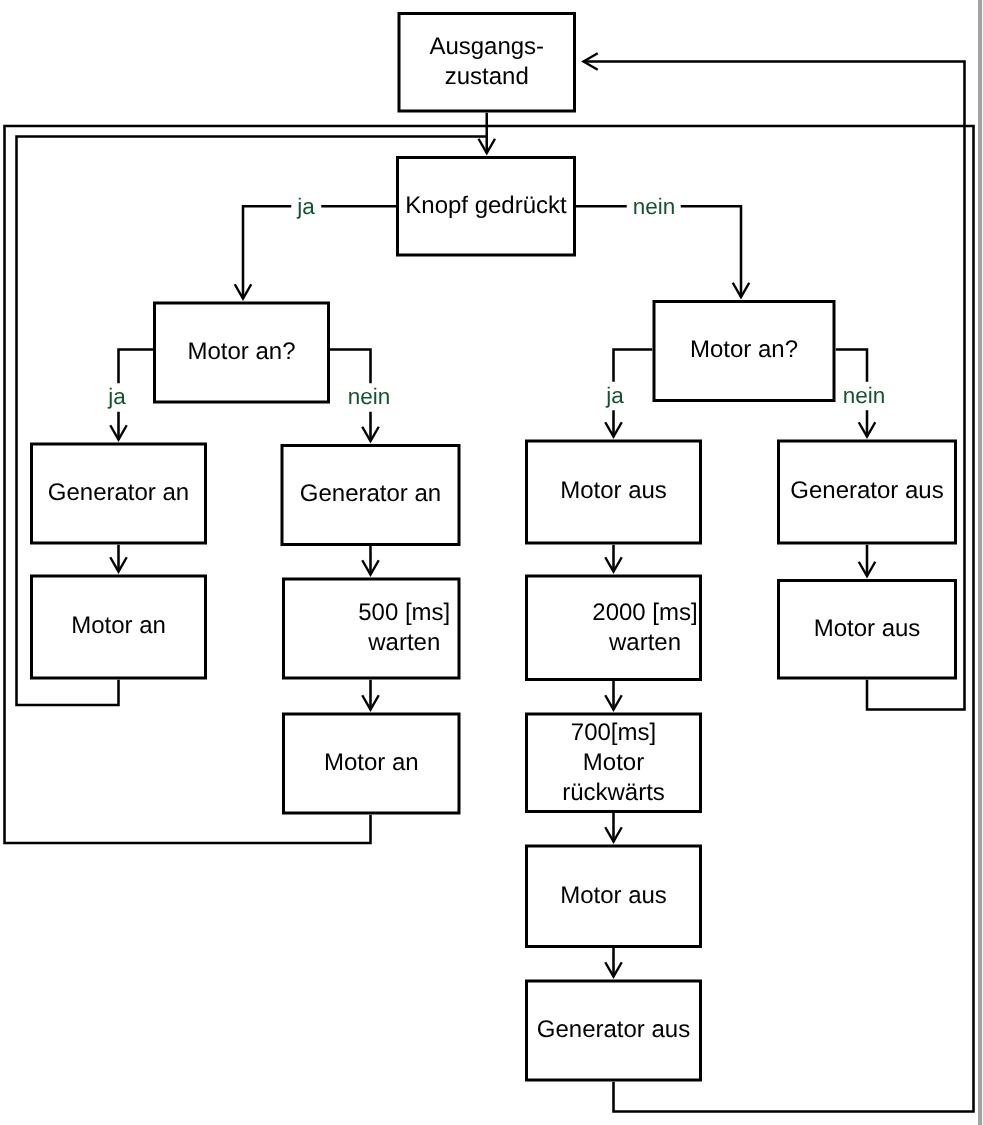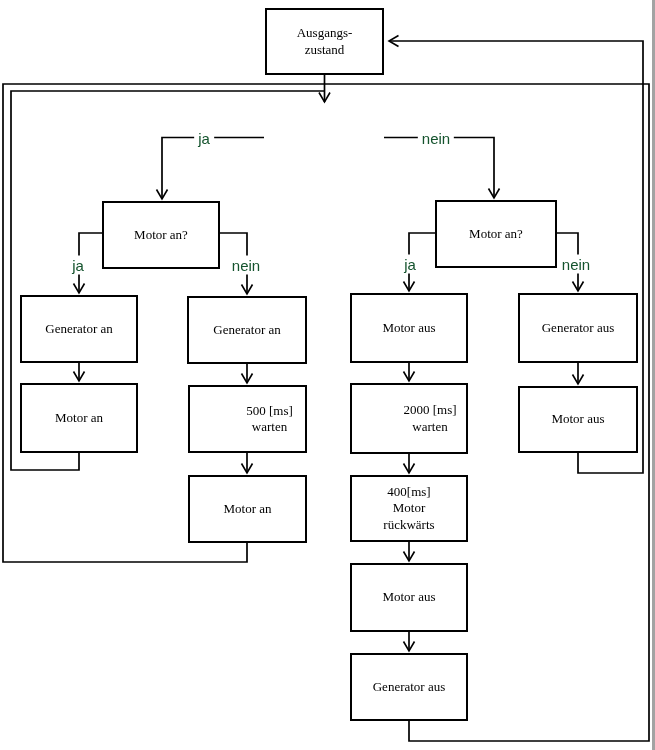--- a/index.html
+++ b/index.html
@@ -5,21 +5,21 @@
   html,body{margin:0;padding:0;background:#ffffff;}
   #canvas{
     position:relative;width:655px;height:750px;background:#ffffff;
     font-family:"Liberation Sans",sans-serif;overflow:hidden;
   }
   #wires{position:absolute;left:0;top:0;z-index:1;}
   .node{
     position:absolute;z-index:2;box-sizing:border-box;
     border:2px solid #000;background:#fff;color:#000;
     display:flex;align-items:center;justify-content:center;
-    text-align:center;font-size:13px;line-height:1.25;white-space:pre-line;font-family:Liberation Serif, serif;
+    text-align:center;font-size:16px;line-height:1.25;white-space:pre-line;
   }
   .edge-label{
     position:absolute;z-index:3;background:#fff;color:#14532d;
     font-size:15px;line-height:1;padding:2px 4px;
     transform:translate(-50%,-50%);
   }
   .right-border{
     position:absolute;z-index:4;top:0;right:0;width:3px;height:750px;
     background:#a3a3a3;
   }
@@ -59,20 +59,21 @@
     <path d="M409,363 V381" fill="none" stroke="#000" stroke-width="1.7" marker-end="url(#arr)"></path>
     <path d="M409,454 V473" fill="none" stroke="#000" stroke-width="1.7" marker-end="url(#arr)"></path>
     <path d="M409,542 V561" fill="none" stroke="#000" stroke-width="1.7" marker-end="url(#arr)"></path>
     <path d="M409,632 V651" fill="none" stroke="#000" stroke-width="1.7" marker-end="url(#arr)"></path>
     <path d="M578,363 V384" fill="none" stroke="#000" stroke-width="1.7" marker-end="url(#arr)"></path>
   </svg>
 
   <div class="node" style="left:265px;top:8px;width:119px;height:67px;">Ausgangs-
 zustand</div>
 
+  <div class="node" style="left:264px;top:104px;width:120px;height:67px;">Knopf gedrückt</div>
 
   <div class="node" style="left:102px;top:201px;width:118px;height:68px;">Motor an?</div>
 
   <div class="node" style="left:435px;top:200px;width:122px;height:68px;">Motor an?</div>
 
   <div class="node" style="left:20px;top:295px;width:118px;height:68px;">Generator an</div>
 
   <div class="node" style="left:20px;top:383px;width:118px;height:70px;">Motor an</div>
 
   <div class="node" style="left:187px;top:296px;width:120px;height:68px;">Generator an</div>
@@ -80,21 +81,21 @@
   <div class="node" style="left:188px;top:385px;width:119px;height:68px;padding-left:44px;">500 [ms]
 warten</div>
 
   <div class="node" style="left:188px;top:475px;width:119px;height:68px;">Motor an</div>
 
   <div class="node" style="left:350px;top:293px;width:118px;height:70px;">Motor aus</div>
 
   <div class="node" style="left:350px;top:383px;width:118px;height:71px;padding-left:42px;">2000 [ms]
 warten</div>
 
-  <div class="node" style="left:350px;top:475px;width:118px;height:67px;">400[ms]
+  <div class="node" style="left:350px;top:475px;width:118px;height:67px;">700[ms]
 Motor
 rückwärts</div>
 
   <div class="node" style="left:350px;top:563px;width:118px;height:69px;">Motor aus</div>
 
   <div class="node" style="left:350px;top:653px;width:118px;height:68px;">Generator aus</div>
 
   <div class="node" style="left:518px;top:293px;width:120px;height:70px;">Generator aus</div>
 
   <div class="node" style="left:518px;top:386px;width:120px;height:67px;">Motor aus</div>

